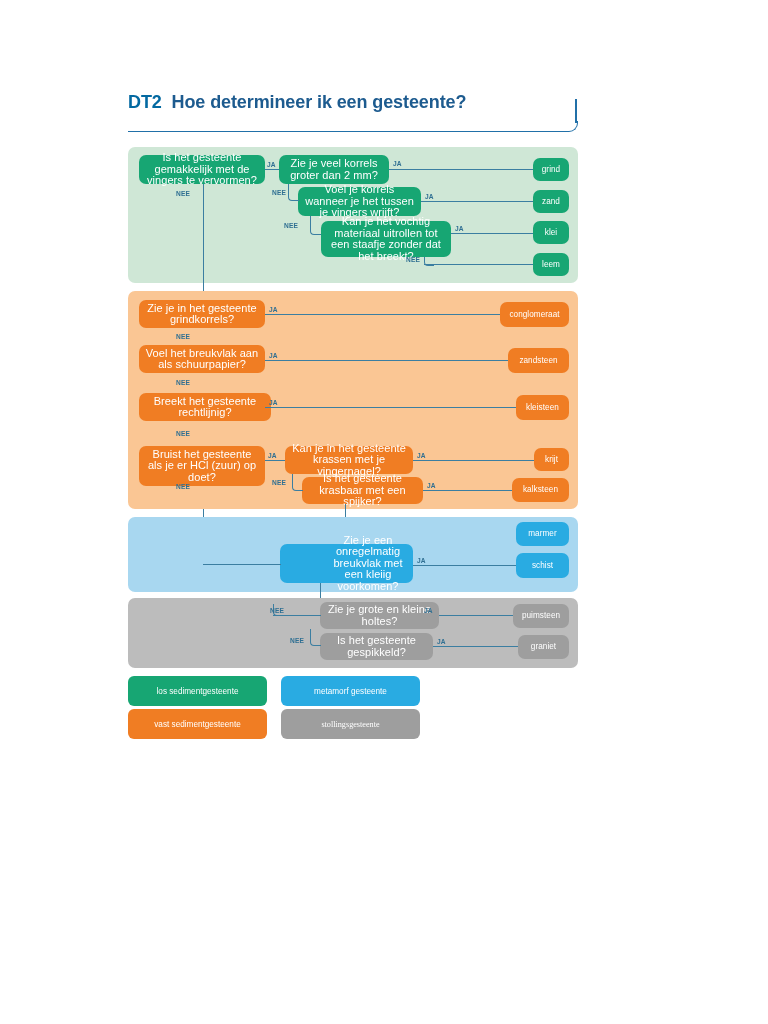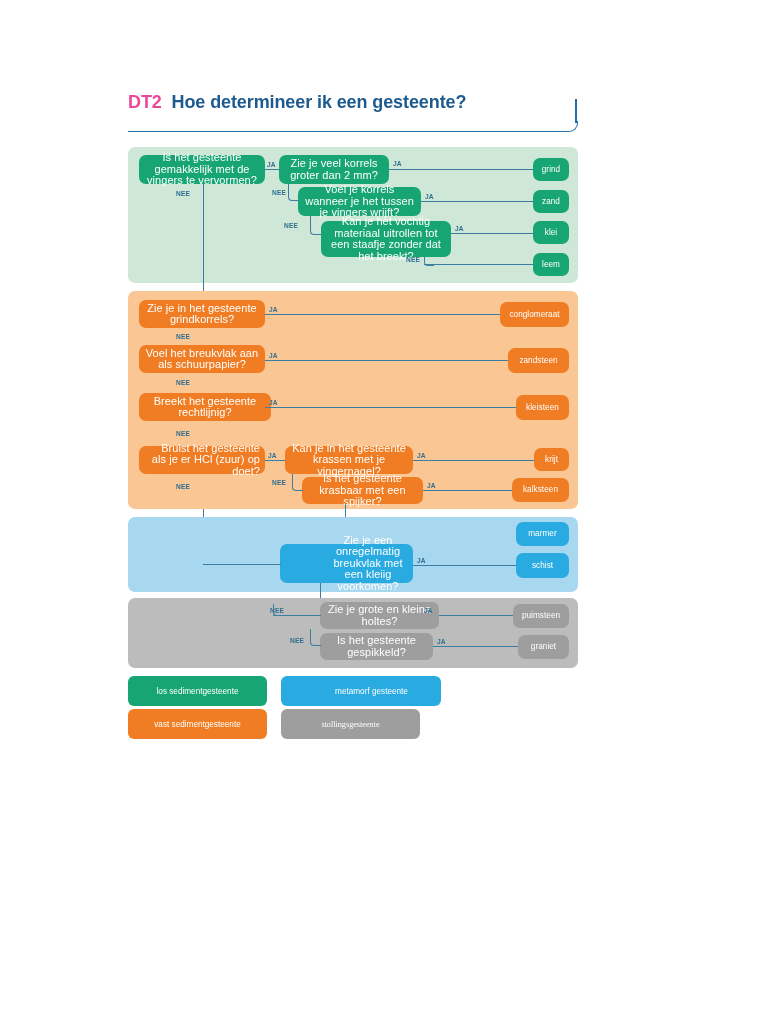--- a/index.html
+++ b/index.html
@@ -11,21 +11,21 @@
   }
   #page{position:relative;width:768px;height:1024px;}
 
   
   .title-wrap{position:absolute;left:128px;top:88px;width:450px;height:44px;}
   .title-text{
     position:absolute;left:0;top:4px;
     font-size:18px;font-weight:bold;color:#1d5b8f;white-space:nowrap;
     letter-spacing:-0.1px;
   }
-  .title-text .code{color:#ec4899;}
+  .title-text .code{color:#0369a1;}
   .title-rule{
     position:absolute;left:0;top:33px;width:450px;height:11px;
     border-bottom:1.6px solid #2170a8;
     border-right:1.6px solid #2170a8;
     border-bottom-right-radius:9px;
     box-sizing:border-box;
   }
   .title-rule-up{
     position:absolute;right:0;top:-22px;width:1.6px;height:24px;background:#2170a8;
   }
@@ -67,21 +67,21 @@
   }
 
   
   .legend-item{
     position:absolute;border-radius:6px;height:30px;width:139px;
     color:#fff;font-size:8.2px;
     display:flex;align-items:center;justify-content:center;text-align:center;
   }
   .legend-item.g{background:#17a673;}
   .legend-item.o{background:#f07d23;}
-  .legend-item.b{background:#29abe2;padding-left:21px;}
+  .legend-item.b{background:#29abe2;}
   .legend-item.k{background:#9e9e9e;font-family:Liberation Serif, serif;}
 </style>
 </head>
 <body>
 
 <div id="page">
 
   <div class="title-wrap">
     <div class="title-text">
       <span class="code">DT2</span>&nbsp;&nbsp;<span>Hoe determineer ik een gesteente?</span>
@@ -129,21 +129,21 @@
   <div class="lbl" style="left:406px;top:256px;">NEE</div>
 
   <div class="ln lnv" style="left:203px;top:184px;height:381px;"></div>
   <div class="lbl" style="left:176px;top:190px;">NEE</div>
 
   <div class="panel orange" style="left:128px;top:291px;width:450px;height:218px;"></div>
 
   <div class="node o" style="left:139px;top:300px;width:126px;height:28px;">Zie je in het gesteente grindkorrels?</div>
   <div class="node o" style="left:139px;top:345px;width:126px;height:28px;">Voel het breukvlak aan als schuurpapier?</div>
   <div class="node o" style="left:139px;top:393px;width:132px;height:28px;">Breekt het gesteente rechtlijnig?</div>
-  <div class="node o" style="left:139px;top:446px;width:126px;height:28px;text-align:right;">Bruist het gesteente als je er HCl (zuur) op doet?</div>
+  <div class="node o" style="left:139px;top:446px;width:126px;height:40px;">Bruist het gesteente als je er HCl (zuur) op doet?</div>
   <div class="node o" style="left:285px;top:446px;width:128px;height:28px;">Kan je in het gesteente krassen met je vingernagel?</div>
   <div class="node o" style="left:302px;top:477px;width:121px;height:27px;">Is het gesteente krasbaar met een spijker?</div>
 
   <div class="node o res" style="left:500px;top:302px;width:69px;height:25px;">conglomeraat</div>
   <div class="node o res" style="left:508px;top:348px;width:61px;height:25px;">zandsteen</div>
   <div class="node o res" style="left:516px;top:395px;width:53px;height:25px;">kleisteen</div>
   <div class="node o res" style="left:534px;top:448px;width:35px;height:23px;">krijt</div>
   <div class="node o res" style="left:512px;top:478px;width:57px;height:24px;">kalksteen</div>
 
   <div class="ln lnh" style="left:265px;top:314px;width:235px;"></div>

